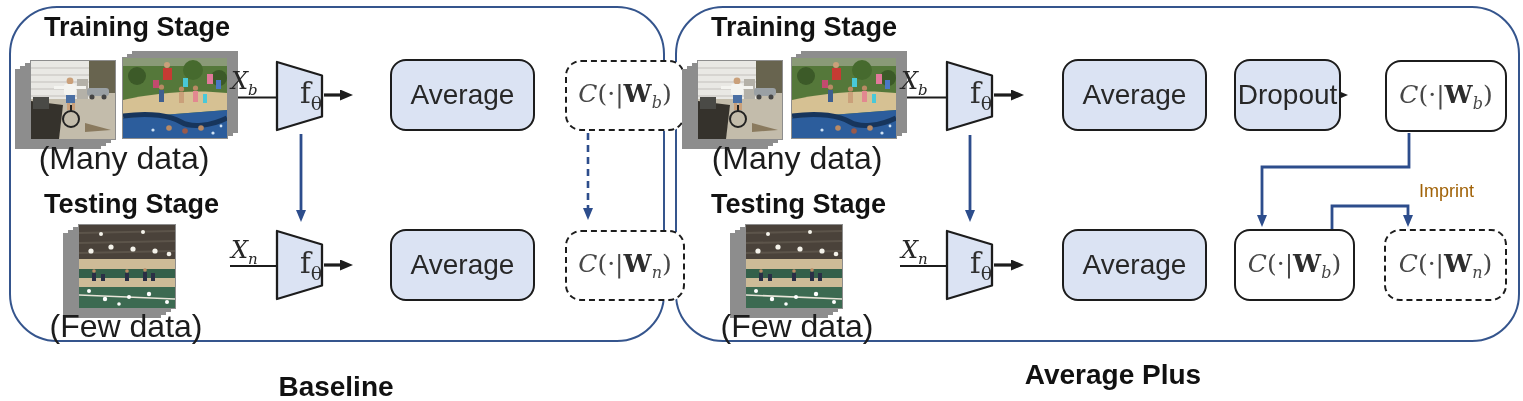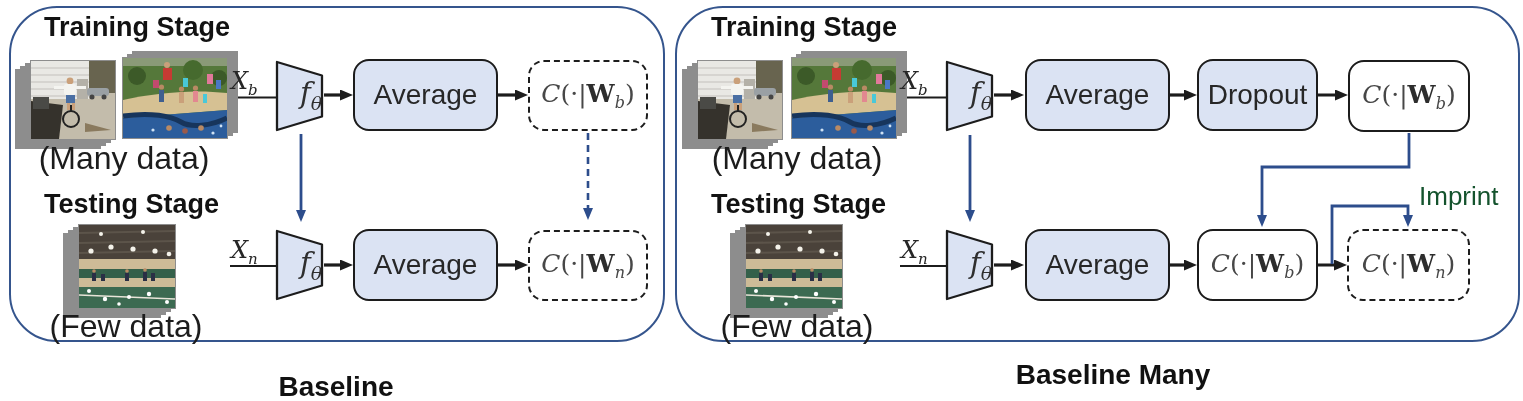--- a/index.html
+++ b/index.html
@@ -1,47 +1,47 @@
 <!DOCTYPE html>
 <html style="--bg: #ffffff; --panel-border: #35558d; --arrow-blue: #2d4d8c; --box-fill: #dbe3f3; --box-border: #1c1c1c; --math-text: #474747;"><head>
 <meta charset="utf-8">
 <style>
   :root{
     --bg:#ffffff; --panel-border:#35558d; --arrow-blue:#2d4d8c;
     --box-fill:#dbe3f3; --box-border:#1c1c1c; --math-text:#474747;
   }
   html,body{margin:0;padding:0;background:var(--bg);}
   .canvas{position:relative;width:1523px;height:401px;background:var(--bg);overflow:hidden;
-          font-family:"Liberation Sans",sans-serif;border-radius:7px;}
+          font-family:"Liberation Sans",sans-serif;}
   .overlay{position:absolute;left:0;top:0;width:1523px;height:401px;pointer-events:none;}
   .ln-black{stroke:var(--box-border);fill:none;}
   .ln-blue{stroke:var(--arrow-blue);fill:none;}
   .trap{fill:var(--box-fill);stroke:var(--box-border);stroke-width:2.3;stroke-linejoin:round;}
   .mk-black{fill:var(--box-border);}
   .mk-blue{fill:var(--arrow-blue);}
   .panel{position:absolute;border:2.6px solid var(--panel-border);border-radius:48px;}
   .heading{position:absolute;font-weight:700;font-size:27px;color:#121212;white-space:nowrap;}
   .caption{position:absolute;font-size:32px;color:#1c1c1c;text-align:center;white-space:nowrap;}
   .figcap{position:absolute;font-weight:700;font-size:28px;color:#111;text-align:center;white-space:nowrap;}
-  .imprint{position:absolute;font-size:26px;color:#14532d;white-space:nowrap;}
+  .imprint{position:absolute;font-size:18px;color:#a16207;white-space:nowrap;}
   .box{position:absolute;box-sizing:border-box;border:2.6px solid var(--box-border);
-       border-radius:16px;display:flex;align-items:center;justify-content:center;}
+       border-radius:16px;display:flex;align-items:center;justify-content:center;margin-left:37px;}
   .filled{background:var(--box-fill);}
   .solidw{background:#fff;}
   .dashedb{border-style:dashed;background:#fff;}
   .boxlabel{font-size:28px;color:#272727;}
   .mathc{font-family:"DejaVu Serif",serif;font-size:25px;color:var(--math-text);white-space:nowrap;}
   .mathc .it{font-style:italic;}
   .mathc .w{font-weight:700;color:#2d2d2d;}
   .mathc sub{font-size:16px;font-style:italic;}
   .xlab{position:absolute;font-family:"DejaVu Serif",serif;font-size:24px;font-weight:400;
         font-style:italic;color:#262626;white-space:nowrap;}
   .xlab sub{font-size:15px;}
   .flab{position:absolute;width:70px;text-align:center;font-family:"DejaVu Serif",serif;
-        font-style:italic;font-size:29px;color:#2f2f2f;}
+        font-size:29px;color:#2f2f2f;}
   .flab sub{font-size:19px;}
   .stack{position:absolute;}
   .frame{position:absolute;left:0;top:0;border:1px solid #8d8d8d;background:#fff;}
   .fan-left .frame{box-shadow:
      -5px 3px 0 0 #8d8d8d, -4px 2px 0 0 #ffffff,
      -10px 6px 0 0 #8d8d8d, -9px 5px 0 0 #ffffff,
      -15px 9px 0 0 #8d8d8d, -14px 8px 0 0 #ffffff;}
   .fan-right .frame{box-shadow:
       5px -3px 0 0 #8d8d8d, 4px -2px 0 0 #ffffff,
       10px -6px 0 0 #8d8d8d, 9px -5px 0 0 #ffffff;}
@@ -364,21 +364,21 @@
   </div>
 
   <div class="caption" style="left:697px;top:140px;width:200px;">(Many data)</div>
 
   <span class="xlab" style="left:901px;top:67px;"><span>X</span><sub>b</sub></span>
   <span class="flab" style="left:946px;top:76px;"><span>f</span><sub>θ</sub></span>
 
   <div class="box filled" style="left:1025px;top:59px;width:145px;height:72px;">
     <span class="boxlabel">Average</span>
   </div>
-  <div class="box filled" style="left:1197px;top:59px;width:121px;height:72px;">
+  <div class="box filled" style="left:1197px;top:59px;width:107px;height:72px;">
     <span class="boxlabel">Dropout</span>
   </div>
   <div class="box solidw" style="left:1348px;top:60px;width:122px;height:72px;">
     <span class="mathc"><span class="it">C</span><span>(·|</span><span class="w">W</span><sub>b</sub><span>)</span></span>
   </div>
 
   <div class="heading" style="left:711px;top:189px;">Testing Stage</div>
 
   <div class="stack fan-left" style="left:745px;top:224px;">
     <div class="frame">
@@ -434,15 +434,15 @@
   </div>
   <div class="box solidw" style="left:1197px;top:229px;width:121px;height:72px;">
     <span class="mathc"><span class="it">C</span><span>(·|</span><span class="w">W</span><sub>b</sub><span>)</span></span>
   </div>
   <div class="box dashedb" style="left:1347px;top:229px;width:123px;height:72px;">
     <span class="mathc"><span class="it">C</span><span>(·|</span><span class="w">W</span><sub>n</sub><span>)</span></span>
   </div>
 
   <div class="imprint" style="left:1419px;top:181px;">Imprint</div>
 
-  <div class="figcap" style="left:1013px;top:359px;width:200px;">Baseline Many</div>
+  <div class="figcap" style="left:1013px;top:359px;width:200px;">Average Plus</div>
 
 </div>
 
 </body></html>

